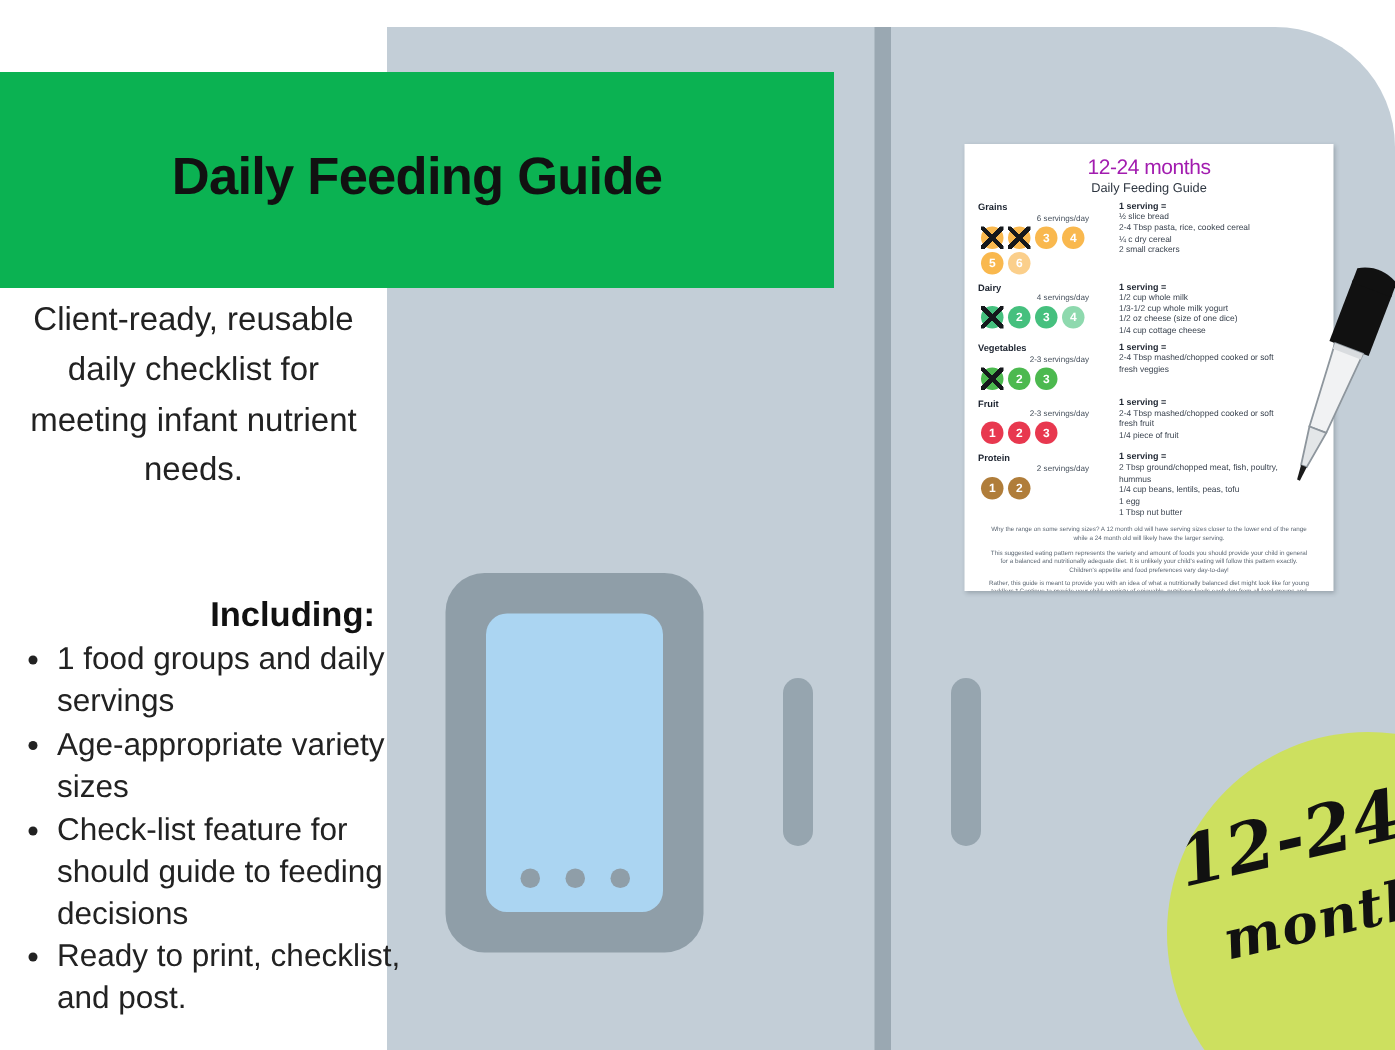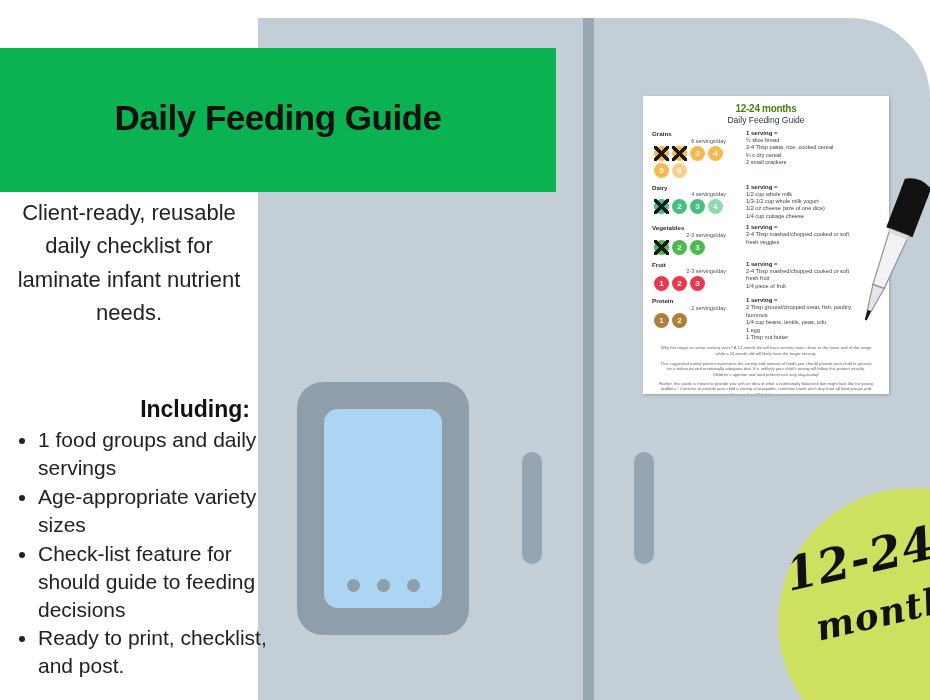--- a/index.html
+++ b/index.html
@@ -85,21 +85,21 @@
   .badge-l2{font-size:36px;letter-spacing:1px;margin-left:18px;margin-top:14px;}
 
   
   .sheet{
     position:absolute;left:643px;top:96px;width:246px;height:298px;
     background:#ffffff;z-index:3;
     box-shadow:1px 1px 3px rgba(40,50,60,.28);
     font-family:"Liberation Sans",sans-serif;color:#2d3540;
     padding:7px 9px 4px 9px;box-sizing:border-box;overflow:hidden;
   }
-  .sheet-title{text-align:center;font-size:10px;font-weight:bold;color:#4d7c0f;letter-spacing:-.3px;}
+  .sheet-title{text-align:center;font-size:14px;font-weight:normal;color:#a21caf;letter-spacing:-.3px;}
   .sheet-sub{text-align:center;font-size:8.5px;color:#2d3540;margin-top:1px;margin-bottom:5px;}
 
   .grp{display:flex;margin-bottom:4px;}
   .grp-left{width:92px;flex:none;}
   .grp-name{font-size:6.2px;font-weight:bold;color:#1d2430;}
   .grp-serv{font-size:5.4px;color:#46505c;text-align:right;padding-right:18px;margin-top:.5px;}
   .dots{display:flex;flex-wrap:wrap;margin-top:2px;padding-left:2px;width:82px;}
   .dot{
     width:15px;height:15px;border-radius:50%;margin-right:3px;margin-bottom:2px;
     color:#fff;font-size:8px;font-weight:bold;
@@ -299,21 +299,21 @@
       <path d="M46 62 L66 62 L66 66 L46 66 Z" fill="#d9dcdf"></path>
     </g>
   </svg>
 
   <div class="left-panel"></div>
   <div class="banner">
     <div class="banner-inner">
       <div class="banner-line1">Daily Feeding Guide</div>
     </div>
   </div>
-  <div class="intro">Client-ready, reusable daily checklist for laminate infant nutrient needs.</div>
+  <div class="intro">Client-ready, reusable daily checklist for meeting infant nutrient needs.</div>
   <div class="including">Including:</div>
   <ul class="bullets" id="bullets">
       <li>1 food groups and daily servings</li>
       <li>Age-appropriate variety sizes</li>
       <li>Check-list feature for should guide to feeding decisions</li>
       <li>Ready to print, checklist, and post.</li>
     </ul>
 
 </div>
 

